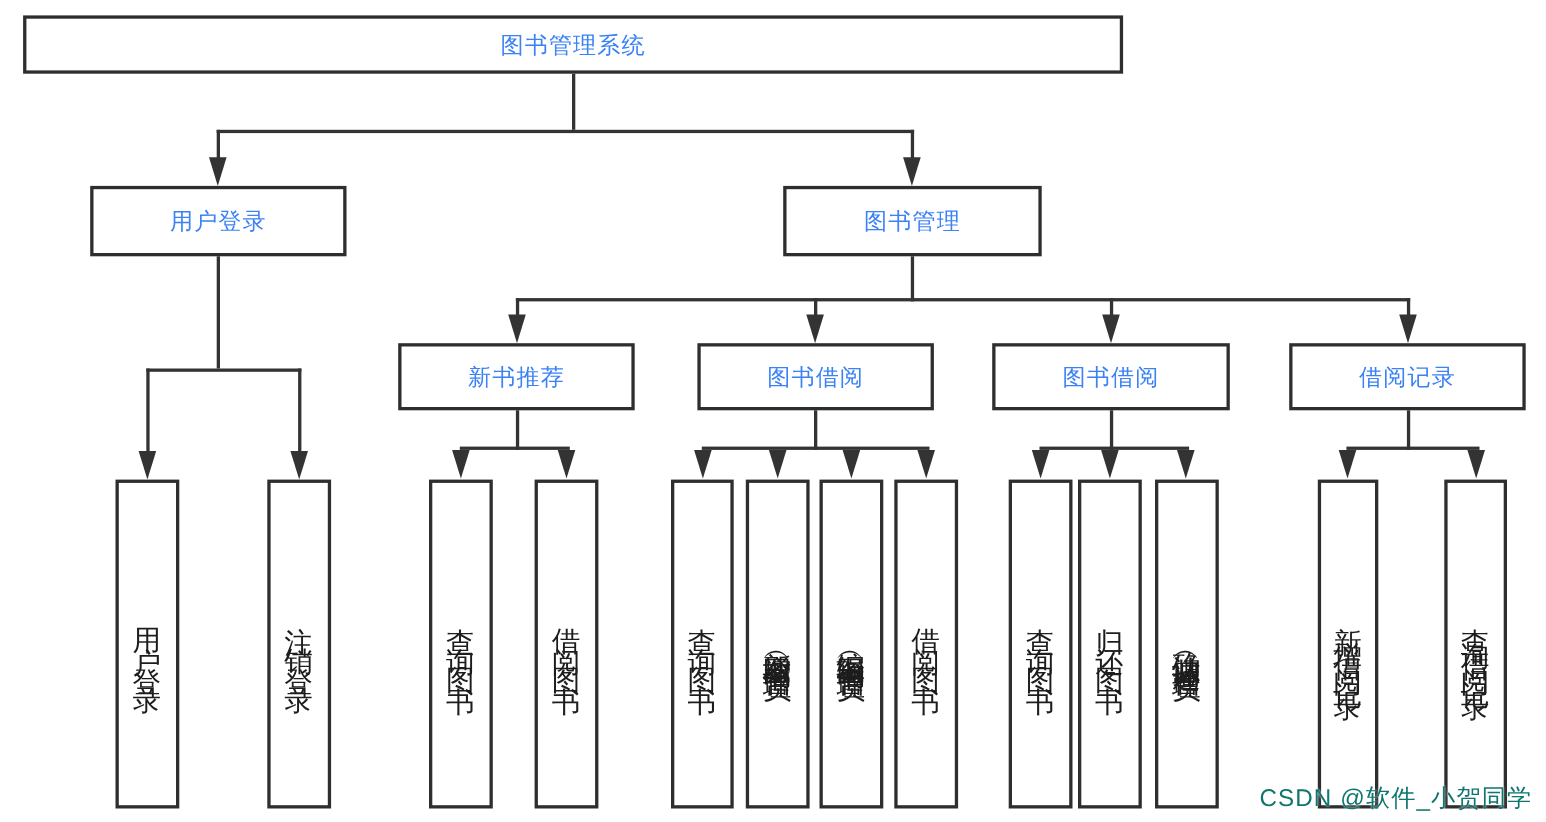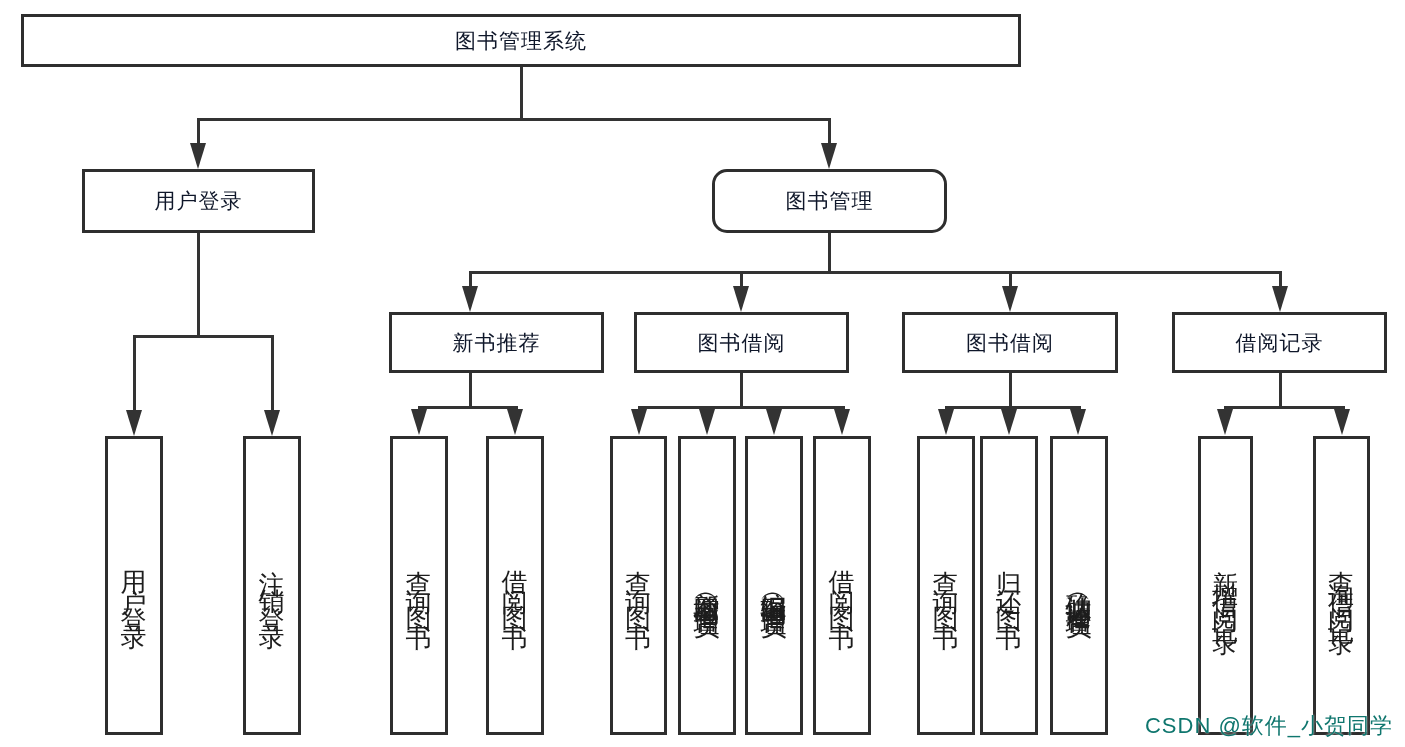--- a/index.html
+++ b/index.html
@@ -14,21 +14,21 @@
   .node{
     position:absolute;
     box-sizing:border-box;
     border:3px solid #2e2e2e;
     background:#fff;
     display:flex;
     align-items:center;
     justify-content:center;
     font-size:21px;
     letter-spacing:1px;
-    color:#0f172a;
+    color:#3b82f6;
   }
   .leaf{
     position:absolute;
     box-sizing:border-box;
     border:3px solid #2e2e2e;
     background:#fff;
     display:flex;
     align-items:center;
     justify-content:center;
     color:#1d1d1d;
@@ -73,21 +73,21 @@
   <div class="vline" style="left:520px;top:67px;height:51px;"></div>
   <div class="hline" style="left:197px;top:118px;width:634px;"></div>
   <div class="vline" style="left:197px;top:118px;height:30px;"></div>
   <div class="arrow" style="left:190px;top:143px;"></div>
   <div class="vline" style="left:828px;top:118px;height:30px;"></div>
   <div class="arrow" style="left:821px;top:143px;"></div>
 
   <div class="node" style="left:82px;top:169px;width:233px;height:64px;">
       <span>用户登录</span>
     </div>
-  <div class="node" style="left:712px;top:169px;width:235px;height:64px;border-radius:15px;">
+  <div class="node" style="left:712px;top:169px;width:235px;height:64px;">
       <span>图书管理</span>
     </div>
 
   <div class="vline" style="left:197px;top:233px;height:102px;"></div>
   <div class="hline" style="left:133px;top:335px;width:141px;"></div>
   <div class="vline" style="left:133px;top:335px;height:78px;"></div>
   <div class="arrow" style="left:126px;top:410px;"></div>
   <div class="vline" style="left:271px;top:335px;height:78px;"></div>
   <div class="arrow" style="left:264px;top:410px;"></div>
 
@@ -95,21 +95,21 @@
   <div class="hline" style="left:469px;top:271px;width:813px;"></div>
   <div class="vline" style="left:469px;top:271px;height:18px;"></div>
   <div class="arrow" style="left:462px;top:286px;"></div>
   <div class="vline" style="left:740px;top:271px;height:18px;"></div>
   <div class="arrow" style="left:733px;top:286px;"></div>
   <div class="vline" style="left:1009px;top:271px;height:18px;"></div>
   <div class="arrow" style="left:1002px;top:286px;"></div>
   <div class="vline" style="left:1279px;top:271px;height:18px;"></div>
   <div class="arrow" style="left:1272px;top:286px;"></div>
 
-  <div class="node" style="left:362px;top:312px;width:215px;height:61px;margin-left:27px;">
+  <div class="node" style="left:362px;top:312px;width:215px;height:61px;">
       <span>新书推荐</span>
     </div>
   <div class="node" style="left:634px;top:312px;width:215px;height:61px;">
       <span>图书借阅</span>
     </div>
   <div class="node" style="left:902px;top:312px;width:216px;height:61px;">
       <span>图书借阅</span>
     </div>
   <div class="node" style="left:1172px;top:312px;width:215px;height:61px;">
       <span>借阅记录</span>

